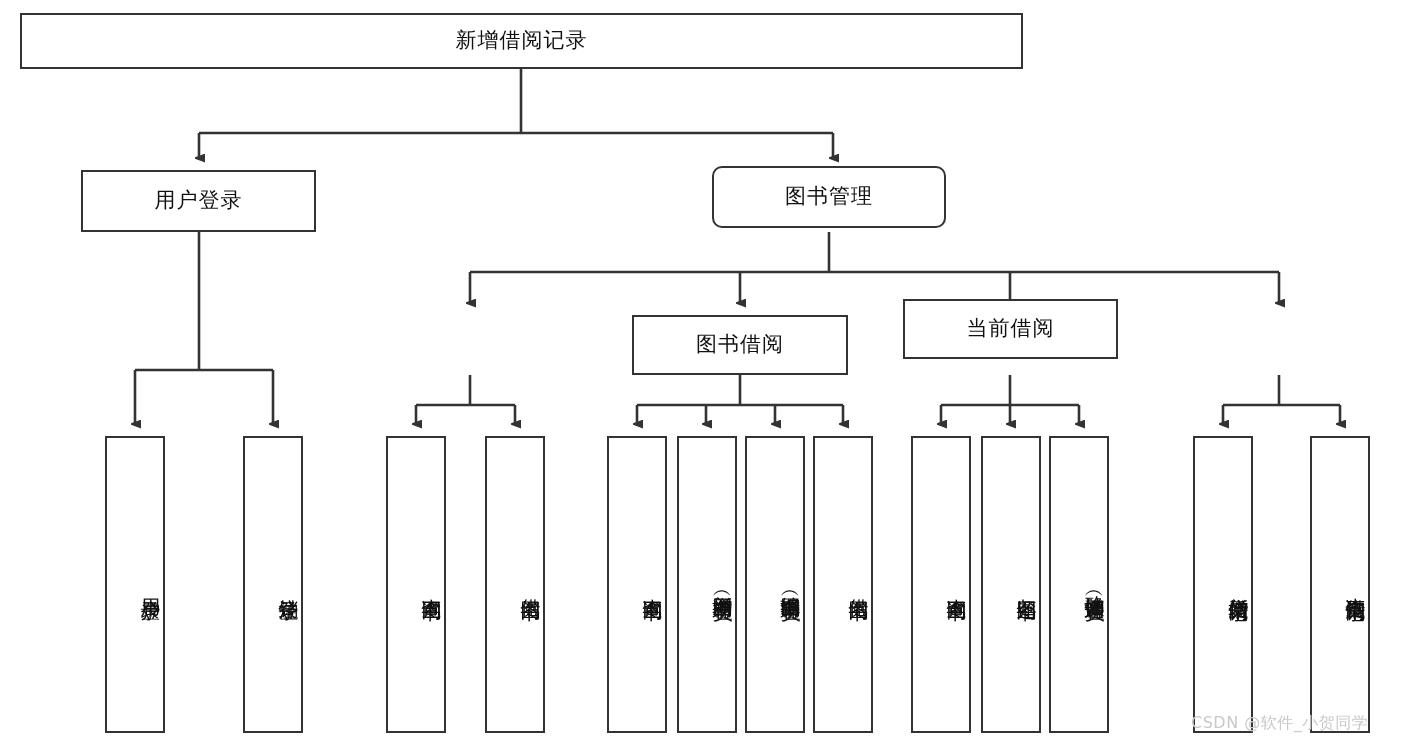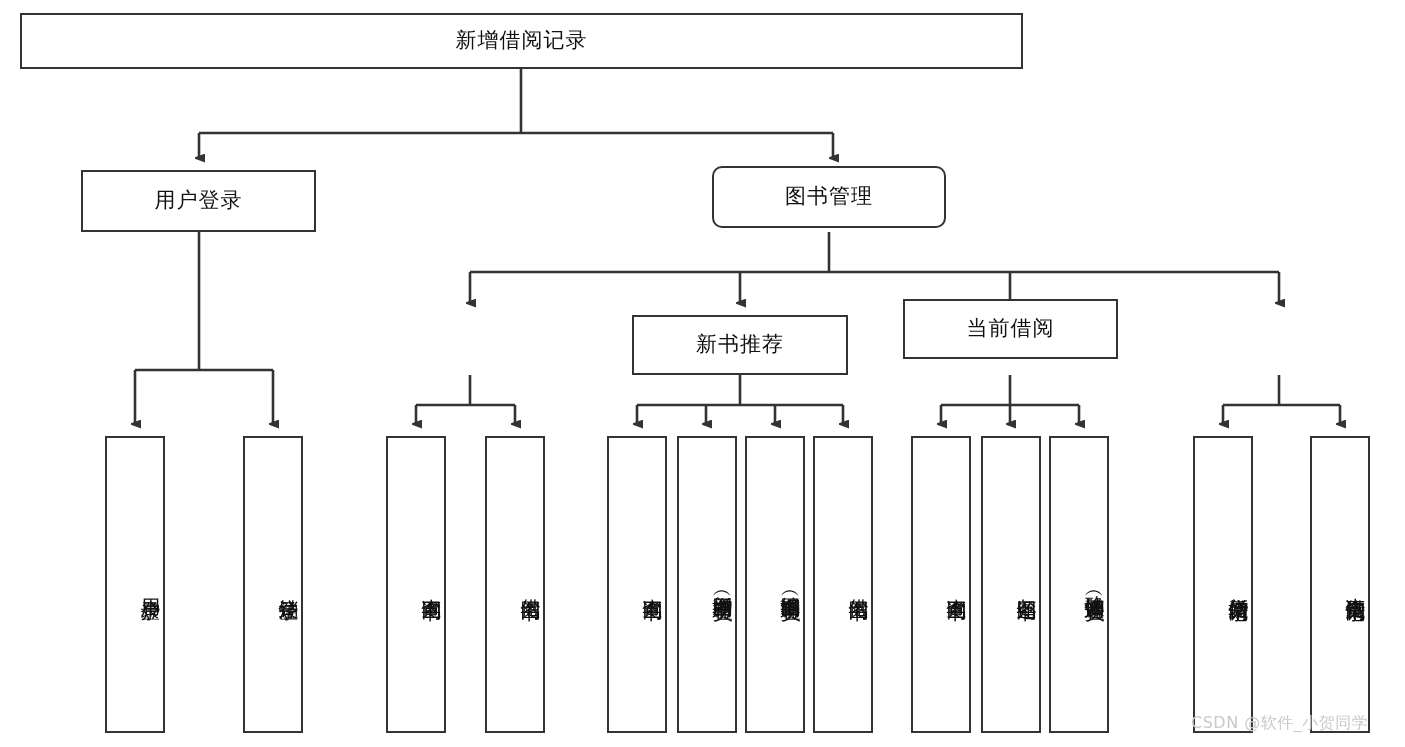--- a/index.html
+++ b/index.html
@@ -87,21 +87,21 @@
       <path d="M1223,405 L1223,424" marker-end="url(#arrow)"></path>
       <path d="M1340,405 L1340,424" marker-end="url(#arrow)"></path>
     </g>
   </svg>
 
   <div class="node h" style="left:20px;top:13px;width:1003px;height:56px;">新增借阅记录</div>
 
   <div class="node h" style="left:81px;top:170px;width:235px;height:62px;">用户登录</div>
   <div class="node h" style="left:712px;top:166px;width:234px;height:62px;border-radius:10px;">图书管理</div>
 
-  <div class="node h" style="left:632px;top:315px;width:216px;height:60px;">新书推荐</div>
+  <div class="node h" style="left:632px;top:315px;width:216px;height:60px;">图书借阅</div>
   <div class="node h" style="left:903px;top:299px;width:215px;height:60px;">当前借阅</div>
 
   <div class="node v" style="left:105px;top:436px;width:60px;height:297px;">用户登录</div>
   <div class="node v" style="left:243px;top:436px;width:60px;height:297px;">注销登录</div>
 
   <div class="node v" style="left:386px;top:436px;width:60px;height:297px;">查询图书</div>
   <div class="node v" style="left:485px;top:436px;width:60px;height:297px;">借阅图书</div>
 
   <div class="node v" style="left:607px;top:436px;width:60px;height:297px;">查询图书</div>
   <div class="node v top" style="left:677px;top:436px;width:60px;height:297px;">新增图书（管理员）</div>

